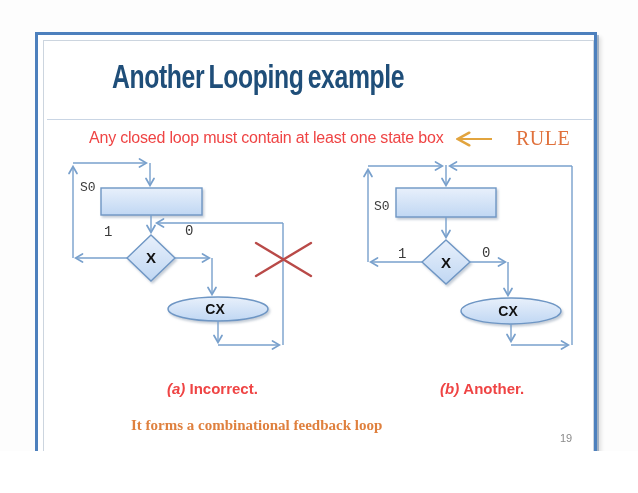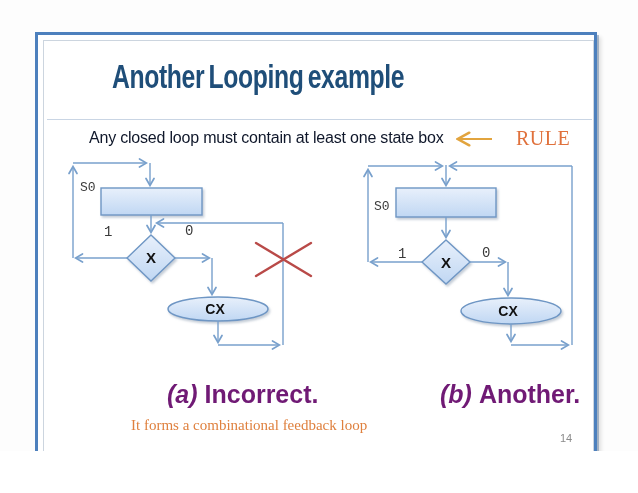--- a/index.html
+++ b/index.html
@@ -7,30 +7,30 @@
           font-family:"Liberation Sans",sans-serif;}
   .slide-outer{position:absolute;left:35px;top:32px;width:562px;height:425px;box-sizing:border-box;
           border:3px solid #4d80bd;background:#ffffff;
           box-shadow:2px 3px 0 rgba(47,86,135,.35),4px 5px 4px rgba(0,0,0,.12);}
   .slide-inner{position:absolute;left:43px;top:40px;width:551px;height:412px;box-sizing:border-box;
           border:1px solid #ccd5df;}
   .title{position:absolute;left:112px;top:58px;width:420px;color:#1f4e79;
           font-size:33px;font-weight:bold;letter-spacing:-0.5px;word-spacing:-3px;
           transform:scaleX(0.75);transform-origin:left top;white-space:nowrap;}
   .divider{position:absolute;left:47px;top:119px;width:545px;height:1px;background:#c9d5e4;}
-  .rule-text{position:absolute;left:89px;top:129px;font-size:16px;color:#0f172a;
+  .rule-text{position:absolute;left:89px;top:129px;font-size:16px;color:#ef4444;
           letter-spacing:-0.2px;white-space:nowrap;}
   .rule-label{position:absolute;left:516px;top:127px;font-family:"Liberation Serif",serif;
           font-weight:normal;font-size:20px;color:#e0713c;letter-spacing:0.5px;}
-  .caption{position:absolute;top:380px;font-size:25px;font-weight:bold;color:#701a75;white-space:nowrap;}
+  .caption{position:absolute;top:380px;font-size:15px;font-weight:bold;color:#ef4444;white-space:nowrap;}
   .caption .pfx{font-style:italic;}
   .caption-a{left:167px;}
   .caption-b{left:440px;}
   .note{position:absolute;left:131px;top:417px;font-family:"Liberation Serif",serif;
-          font-weight:normal;font-size:15px;color:#df803e;white-space:nowrap;}
+          font-weight:bold;font-size:15px;color:#df803e;white-space:nowrap;}
   .page-number{position:absolute;left:560px;top:432px;font-size:11px;color:#8b8b8b;}
   svg.flow{position:absolute;left:0;top:0;}
   .mono{font-family:"Liberation Mono","DejaVu Sans Mono",monospace;fill:#3a3a3a;}
   .shape-label{font-family:"Liberation Sans",sans-serif;fill:#111;}
 </style>
 </head>
 <body>
 
 <div class="screen">
   <div class="slide-outer"></div>
@@ -107,14 +107,14 @@
     <text x="398" y="258" class="mono" font-size="14">1</text>
     <text x="482" y="257" class="mono" font-size="14">0</text>
     <text x="446" y="268" class="shape-label" font-size="15" font-weight="600" text-anchor="middle">X</text>
     <text x="508" y="316" class="shape-label" font-size="14" font-weight="600" text-anchor="middle">CX</text>
   </svg>
 
   <div class="caption caption-a"><span class="pfx">(a)</span>&nbsp;<span>Incorrect.</span></div>
   <div class="caption caption-b"><span class="pfx">(b)</span>&nbsp;<span>Another.</span></div>
 
   <div class="note">It forms a combinational feedback loop</div>
-  <div class="page-number">14</div>
+  <div class="page-number">19</div>
 </div>
 
 </body></html>

